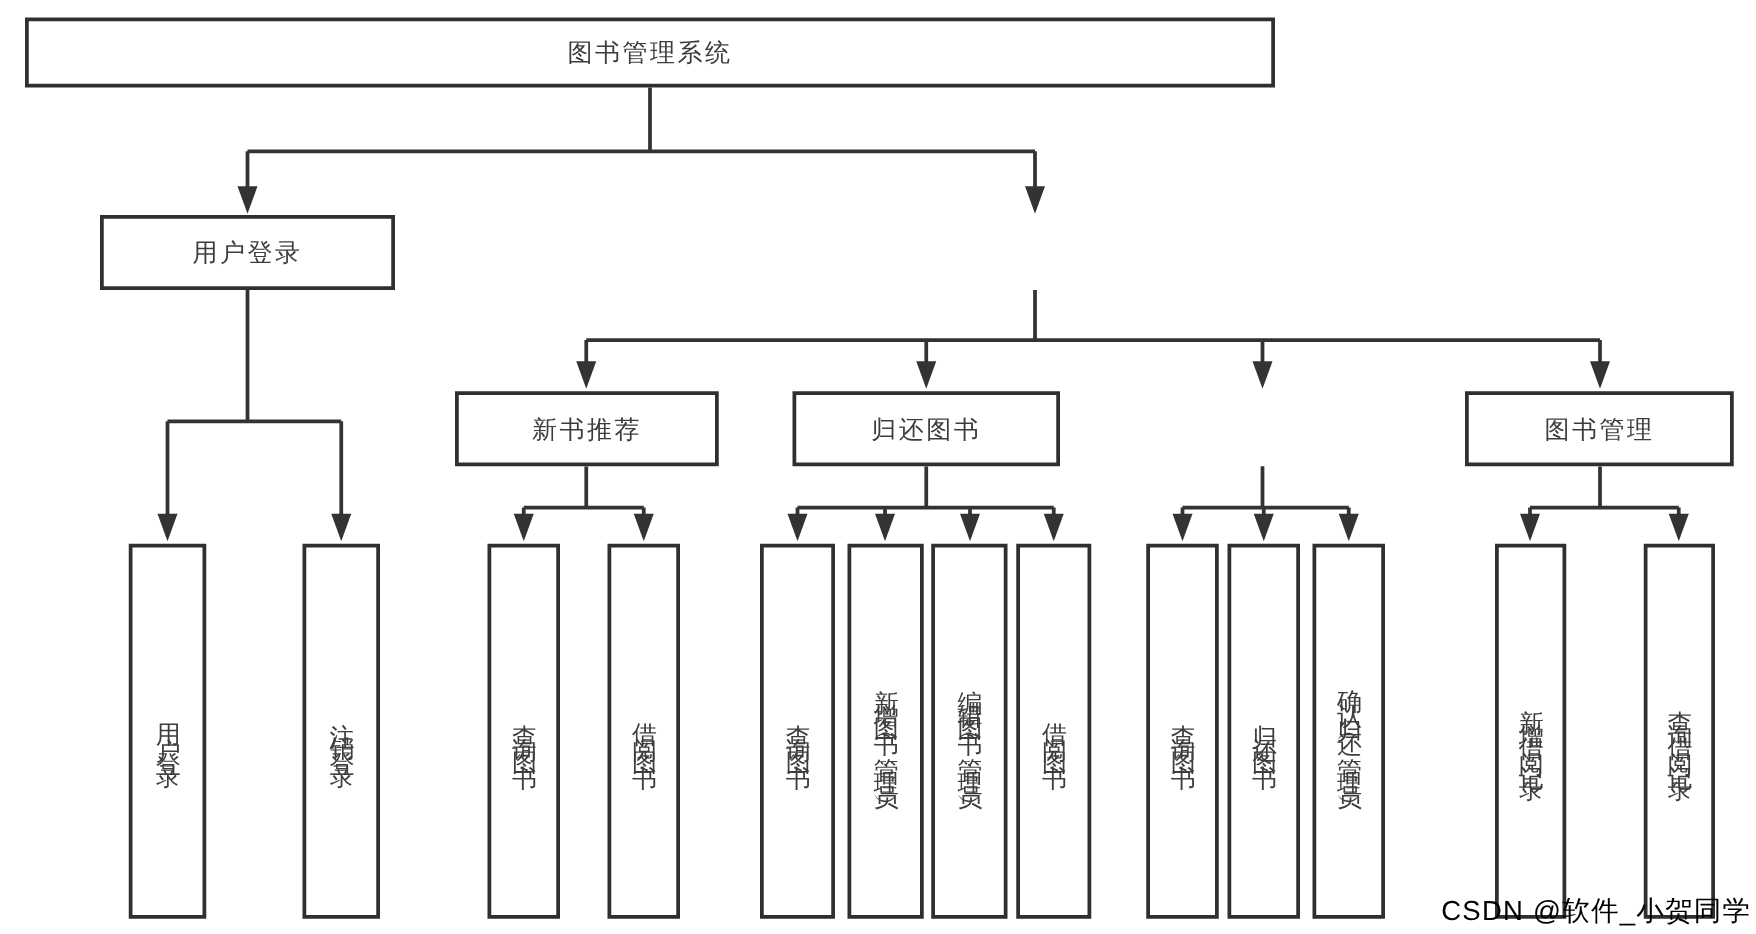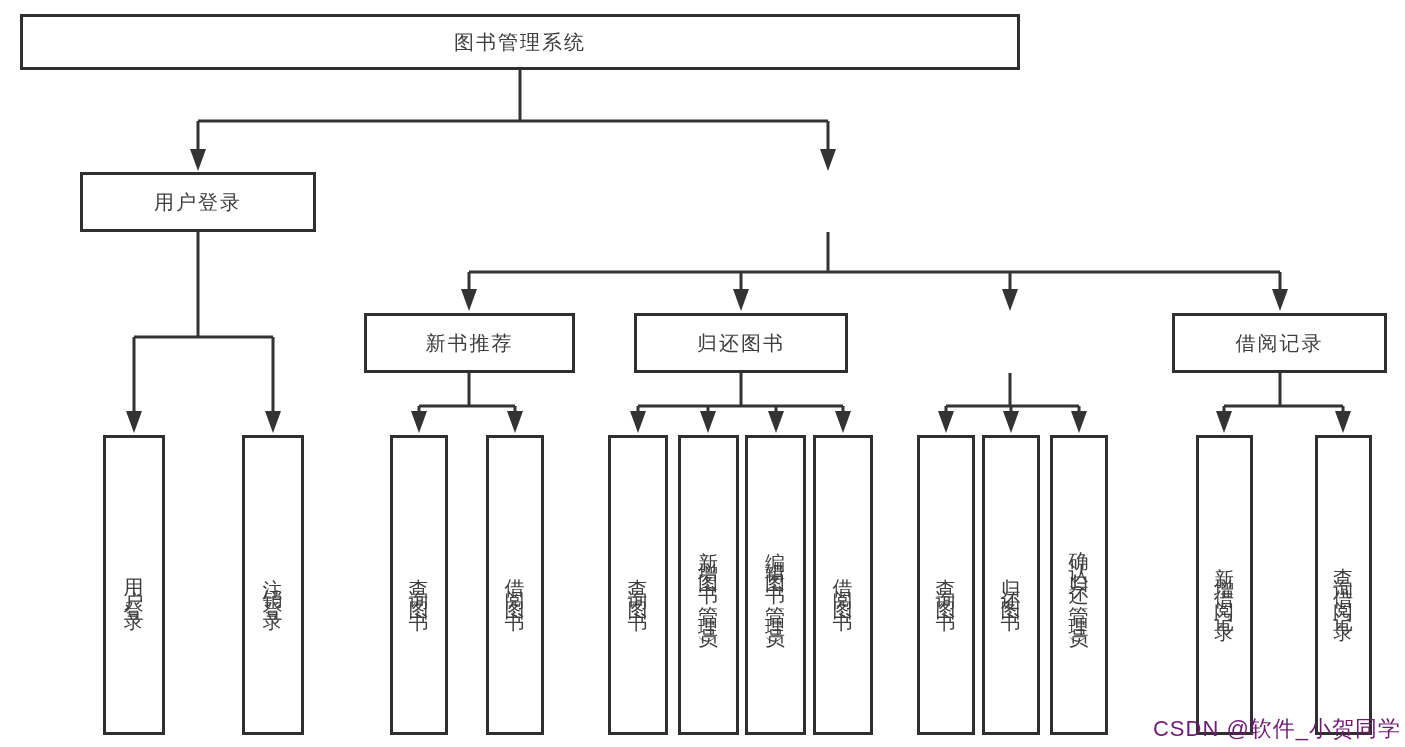--- a/index.html
+++ b/index.html
@@ -32,21 +32,21 @@
     line-height:1.0;
     font-size:20px;
     white-space:nowrap;
   }
   .watermark {
     position:absolute;
     right:4px;
     bottom:3px;
     font-size:22px;
     letter-spacing:1px;
-    color:#701a75;
+    color:#000000;
     z-index:5;
   }
 </style>
 </head>
 <body>
 
 <div class="stage">
 
   <svg class="connectors" width="1405" height="747" viewBox="0 0 1405 747">
     <g stroke="#333333" stroke-width="3" fill="none">
@@ -96,21 +96,21 @@
     <span>用户登录</span>
   </div>
 
   <div class="node" style="left:364px;top:313px;width:211px;height:60px">
     <span>新书推荐</span>
   </div>
   <div class="node" style="left:634px;top:313px;width:214px;height:60px">
     <span>归还图书</span>
   </div>
   <div class="node" style="left:1172px;top:313px;width:215px;height:60px">
-    <span>借阅记录</span>
+    <span>图书管理</span>
   </div>
 
   <div class="node leaf" style="left:103px;width:62px">
     <span class="vtext">用户登录</span>
   </div>
   <div class="node leaf" style="left:242px;width:62px">
     <span class="vtext">注销登录</span>
   </div>
   <div class="node leaf" style="left:390px;width:58px">
     <span class="vtext">查询图书</span>

